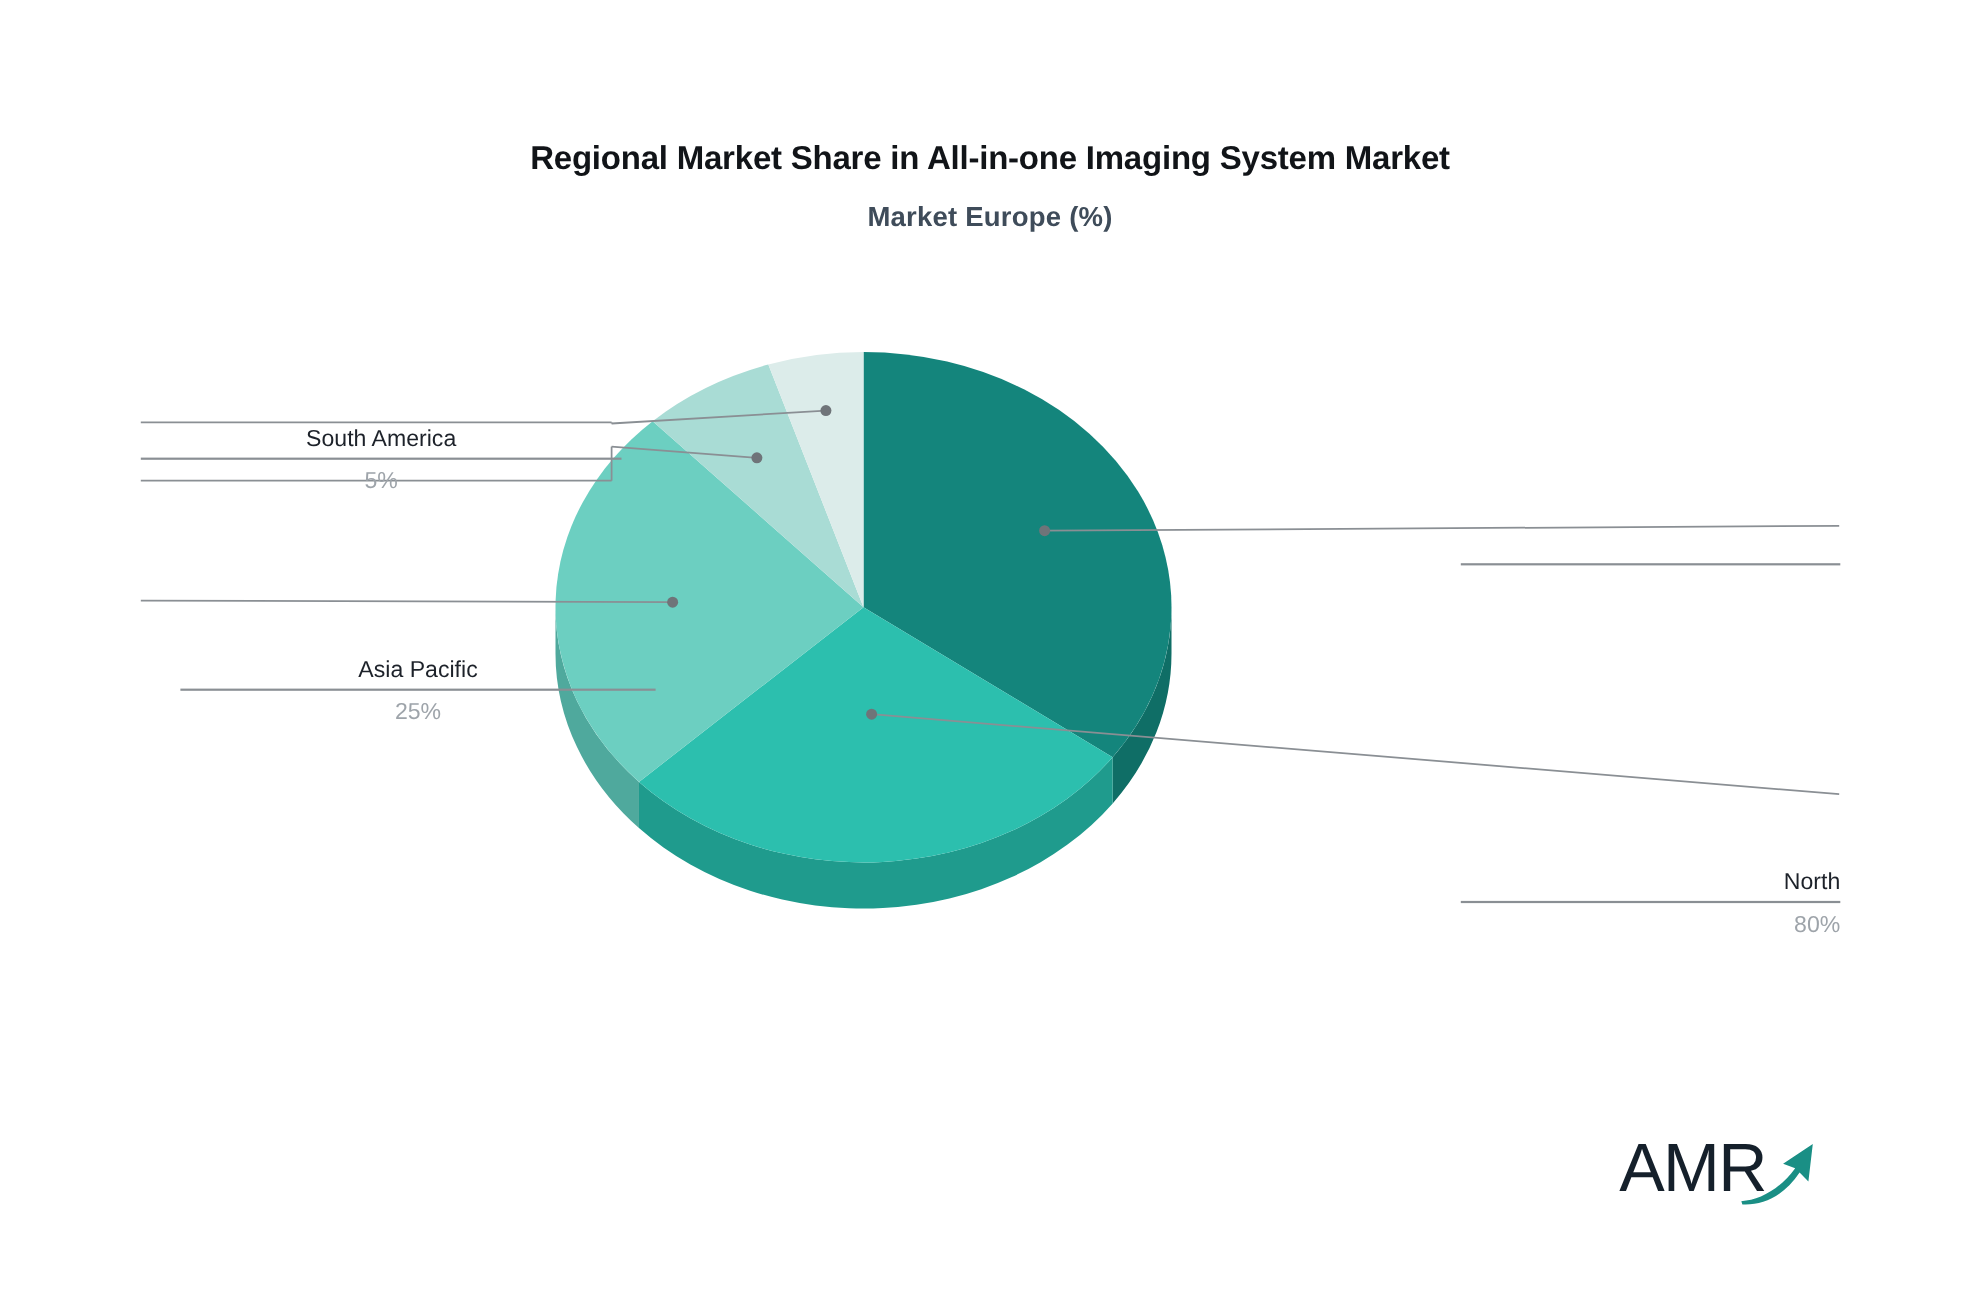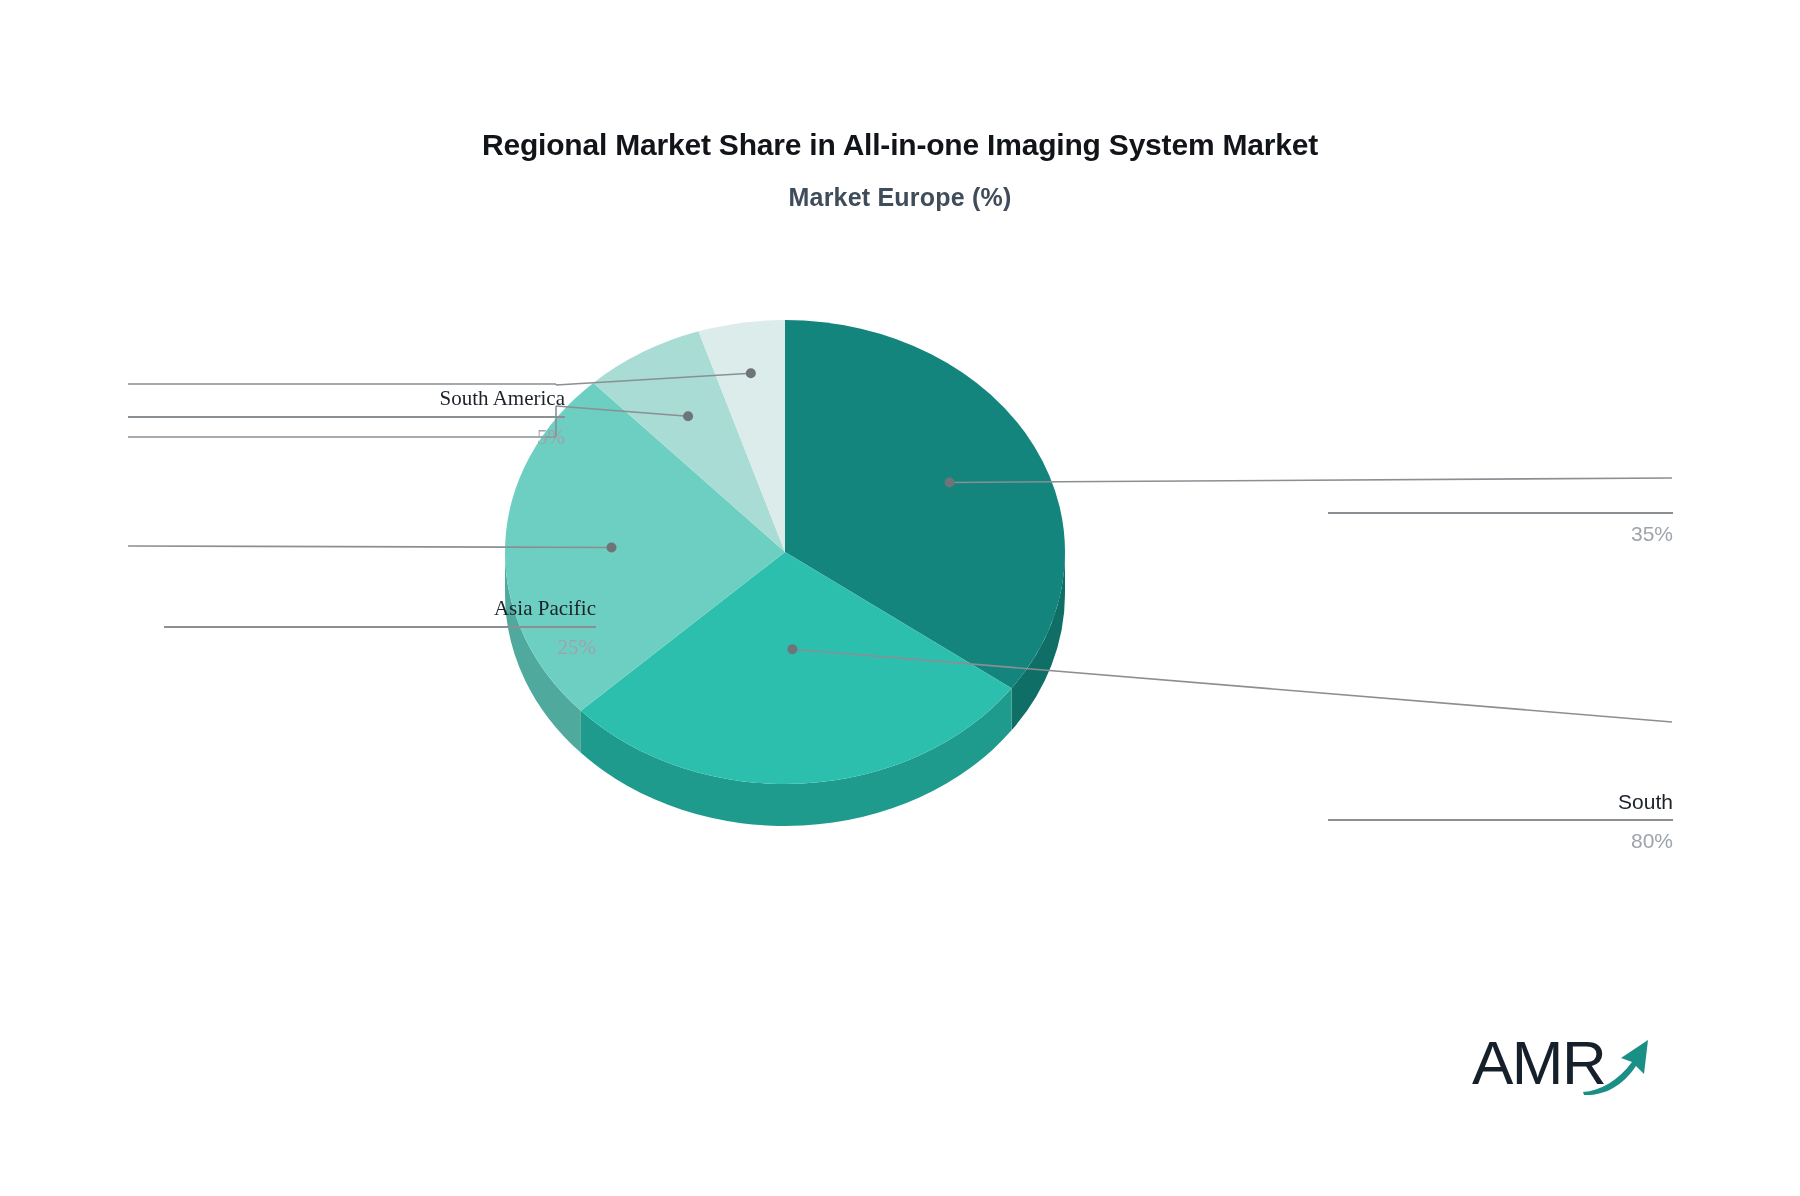--- a/index.html
+++ b/index.html
@@ -59,21 +59,21 @@
     display: block;
     height: 1.5px;
     background: #8a8f94;
     width: 100%;
   }
   .callout .val {
     color: #9ea4aa;
     display: block;
     padding-top: 9px;
   }
-  .callout.left { text-align: right; font-family: Liberation Serif, serif; }
+  .callout.left { text-align: center; }
   .callout.right { text-align: right; }
 
   #callout-south-america { left: 128px; top: 388px; width: 437px; }
   #callout-middle-east   { left: 128px; top: 464px; width: 437px; }
   #callout-asia-pacific  { left: 128px; top: 598px; width: 432px; margin-left: 36px; }
   #callout-north-america { left: 1328px; top: 512px; width: 345px; }
   #callout-europe        { left: 1328px; top: 791px; width: 345px; }
 
   
   #amr-logo {
@@ -139,25 +139,24 @@
 
 
   <div class="callout left" id="callout-asia-pacific">
     <span class="cat">Asia Pacific</span>
     <span class="rule"></span>
     <span class="val">25%</span>
   </div>
 
   <div class="callout right" id="callout-north-america">
     <span class="rule"></span>
-    <span class="val">35%</span>
   </div>
 
   <div class="callout right" id="callout-europe">
-    <span class="cat">South</span>
+    <span class="cat">North</span>
     <span class="rule"></span>
     <span class="val">80%</span>
   </div>
 
   <div id="amr-logo">
     <span class="amr-text">AMR</span>
     <svg width="74" height="62" viewBox="0 0 74 62">
       <path d="M3 58 C20 57 38 47 52 28 L41 24 L68 6 L64 40 L56 32 C42 53 23 62 4 61 Z" fill="#1a8f85"></path>
     </svg>
   </div>

